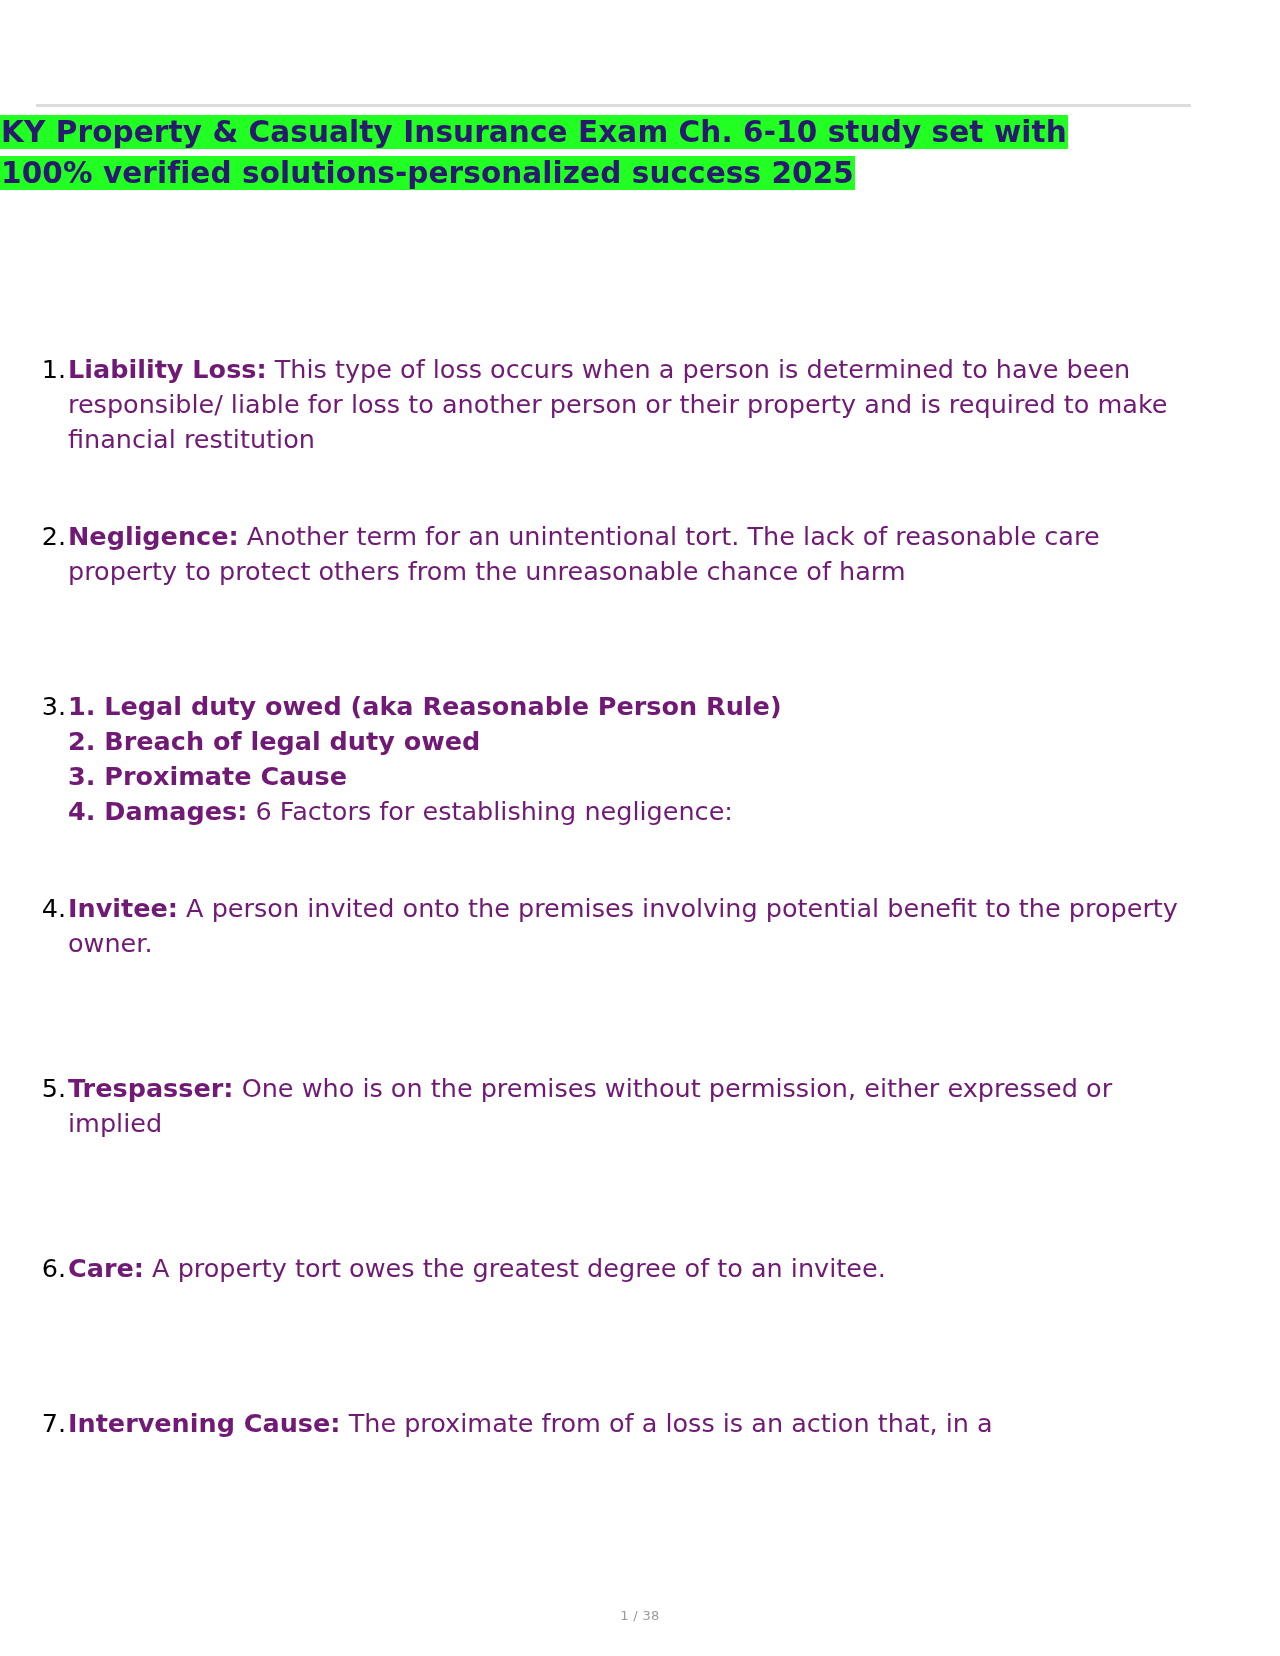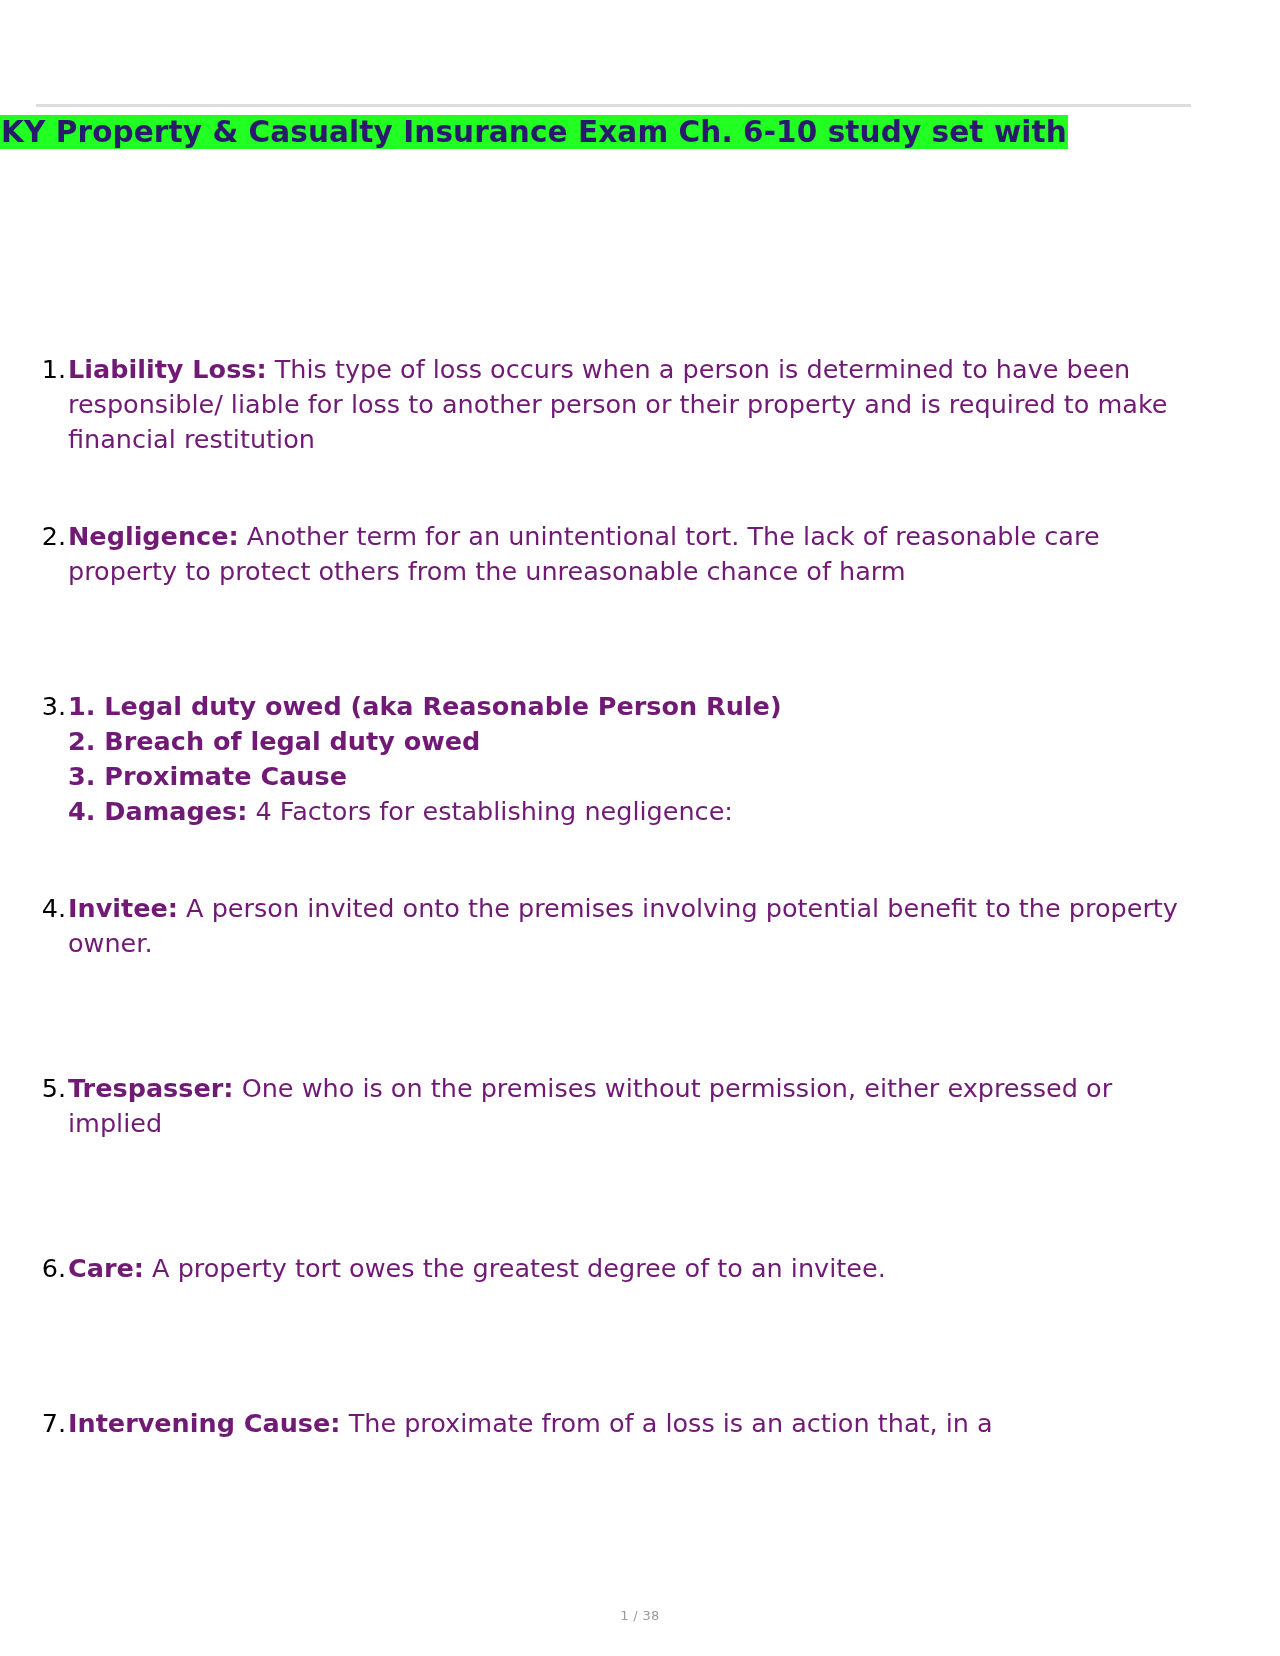--- a/index.html
+++ b/index.html
@@ -118,20 +118,21 @@
 </style>
 </head>
 <body>
 
 <div class="page">
 
   <div class="top-rule"></div>
 
   <div class="title-wrap">
     <span class="title-line">KY Property &amp; Casualty Insurance Exam Ch. 6-10 study set with</span><br>
+    <span class="title-line">100% verified solutions-personalized success 2025</span>
   </div>
 
   <div class="content">
 
     <div class="item" style="margin-bottom:62px;">
       <div class="num">1.</div>
       <div class="body">
         <span class="hang">
           <span class="term">Liability Loss:</span><span class="def"> This type of loss occurs when a person is determined to have been responsible/ liable for loss to another person or their property and is required to make financial restitution</span>
         </span>
@@ -147,21 +148,21 @@
       </div>
     </div>
 
     <div class="item" style="margin-bottom:62px;">
       <div class="num">3.</div>
       <div class="body">
         <span class="hang">
           <span class="term bold-block" style="white-space:pre-line;">1. Legal duty owed (aka Reasonable Person Rule)
 2. Breach of legal duty owed
 3. Proximate Cause
-4. Damages:</span><span class="def"> 4 Factors for establishing negligence:</span>
+4. Damages:</span><span class="def"> 6 Factors for establishing negligence:</span>
         </span>
       </div>
     </div>
 
     <div class="item" style="margin-bottom:110px;">
       <div class="num">4.</div>
       <div class="body">
         <span class="hang">
           <span class="term">Invitee:</span><span class="def"> A person invited onto the premises involving potential benefit to the property owner.</span>
         </span>

